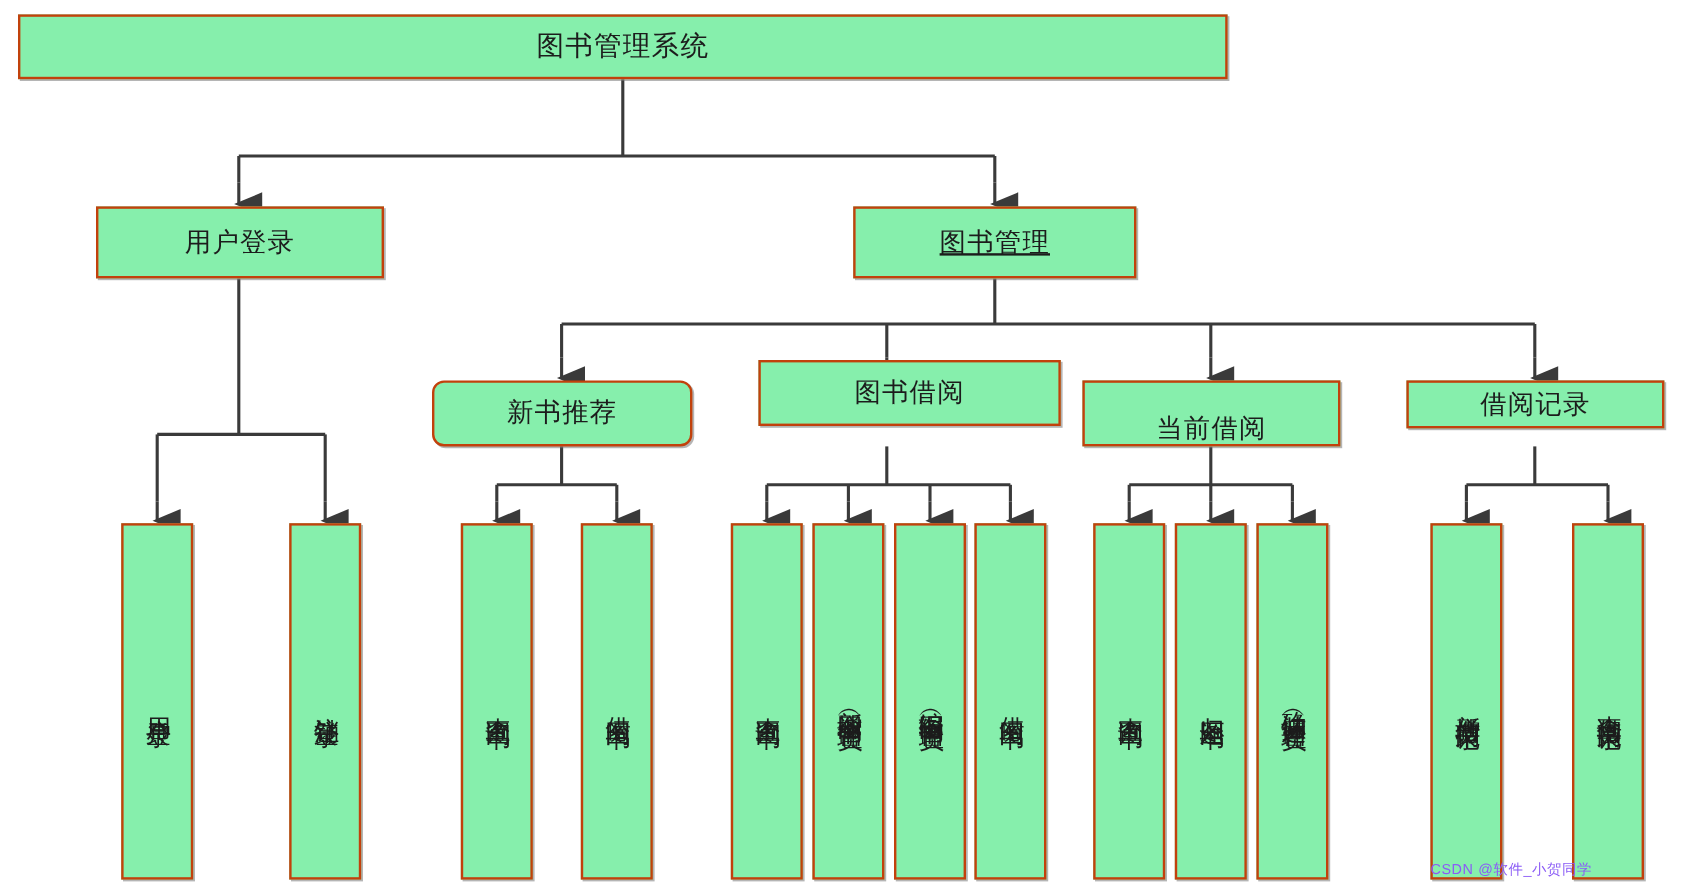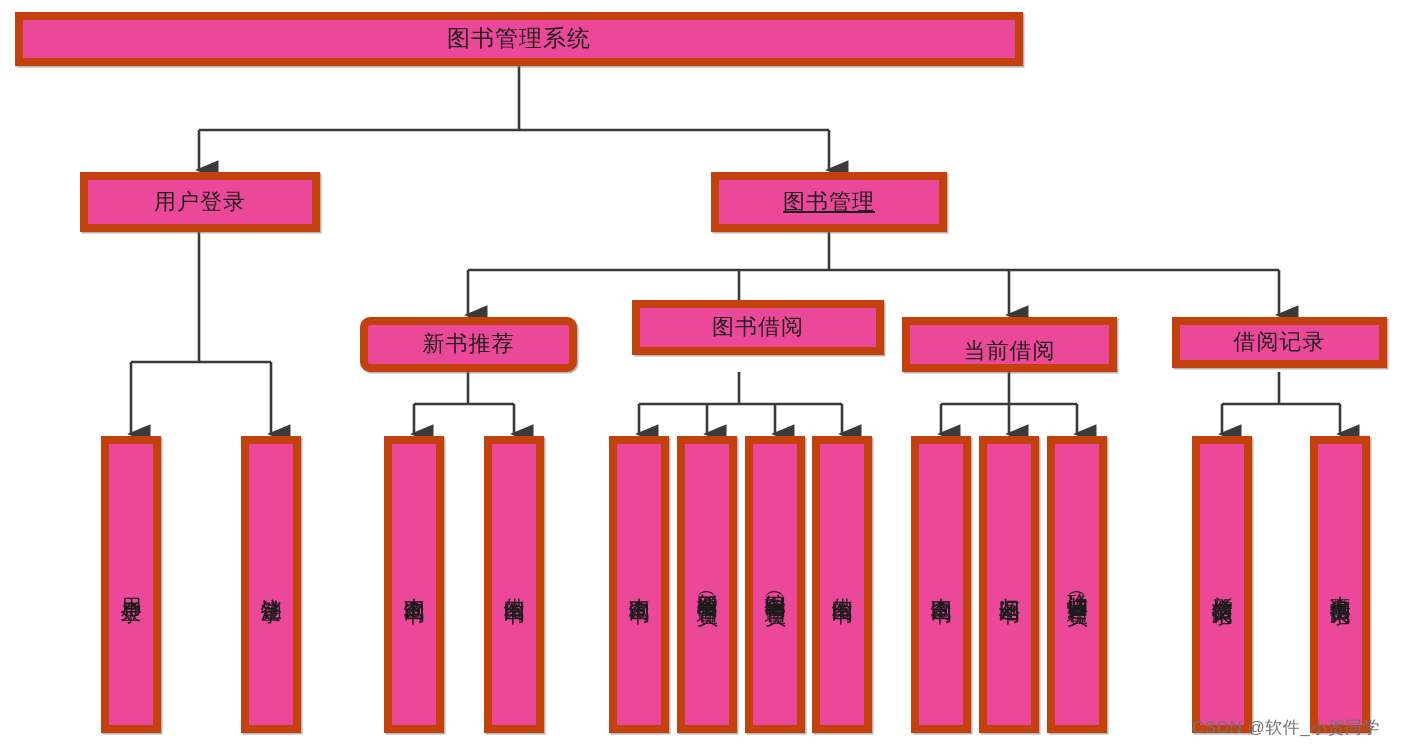--- a/index.html
+++ b/index.html
@@ -21,22 +21,22 @@
     position: absolute;
     left: 0;
     top: 0;
     width: 1405px;
     height: 747px;
     pointer-events: none;
   }
   .node {
     position: absolute;
     box-sizing: border-box;
-    border: 8px solid #c2410c;
-    background: #ec4899;
+    border: 2px solid #c2410c;
+    background: #86efac;
     display: flex;
     align-items: center;
     justify-content: center;
     color: #1c1c1c;
     box-shadow: 1.5px 1.5px 0 0 rgba(120,120,120,0.55);
   }
   .node.horiz {
     font-size: 22px;
     letter-spacing: 1px;
     line-height: 1.2;
@@ -50,22 +50,22 @@
     padding: 6px 0;
     align-items: center;
     justify-content: center;
     text-align: center;
   }
   .node.root {
     font-size: 23px;
   }
   .watermark {
     position: absolute;
-    color: #737373;
-    font-size: 17px;
+    color: #8b5cf6;
+    font-size: 12px;
     letter-spacing: 0.5px;
     white-space: nowrap;
     user-select: none;
   }
 </style>
 </head>
 <body>
 
 <div id="canvas">
 
@@ -152,21 +152,21 @@
 
   <div class="node horiz" style="left:360px; top:317px; width:217px; height:55px;border-radius:10px;">
     <span>新书推荐</span>
   </div>
   <div class="node horiz" style="left:632px; top:300px; width:252px; height:55px;">
     <span>图书借阅</span>
   </div>
   <div class="node horiz" style="left:902px; top:317px; width:215px; height:55px;align-items:flex-end;">
     <span>当前借阅</span>
   </div>
-  <div class="node horiz" style="left:1172px; top:317px; width:215px; height:51px;">
+  <div class="node horiz" style="left:1172px; top:317px; width:215px; height:40px;">
     <span>借阅记录</span>
   </div>
 
   <div class="node vert" style="left:101px; top:436px; width:60px; height:297px;">
     <span>用户登录</span>
   </div>
   <div class="node vert" style="left:241px; top:436px; width:60px; height:297px;">
     <span>注销登录</span>
   </div>
 

